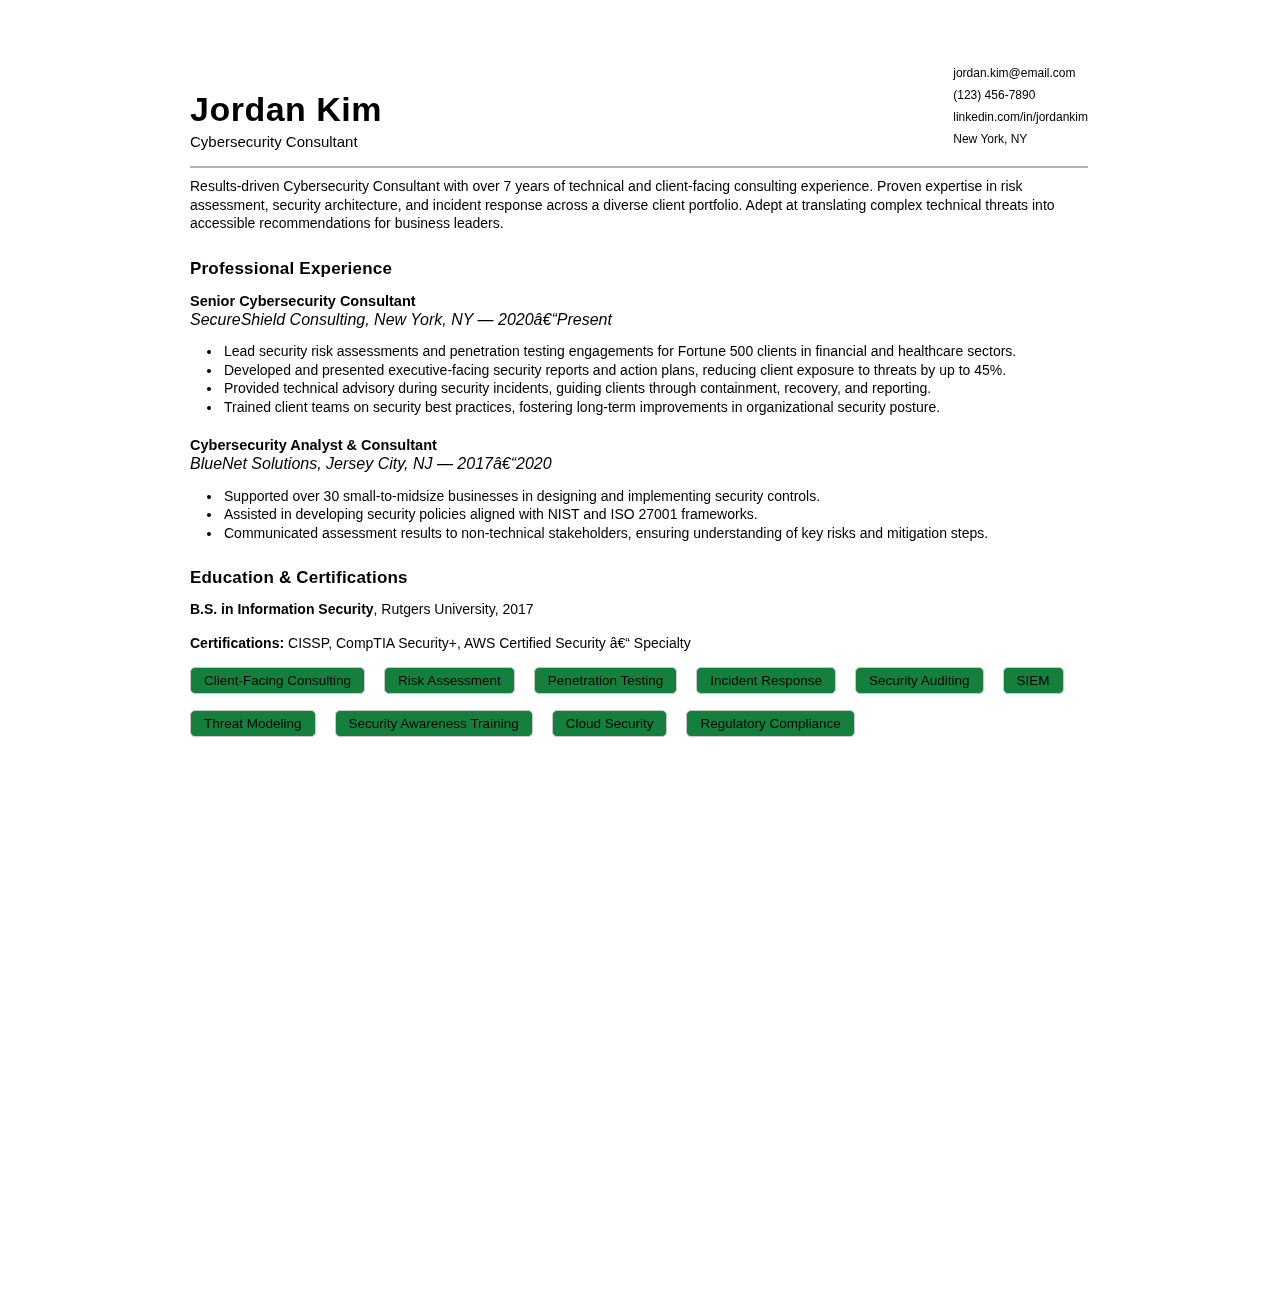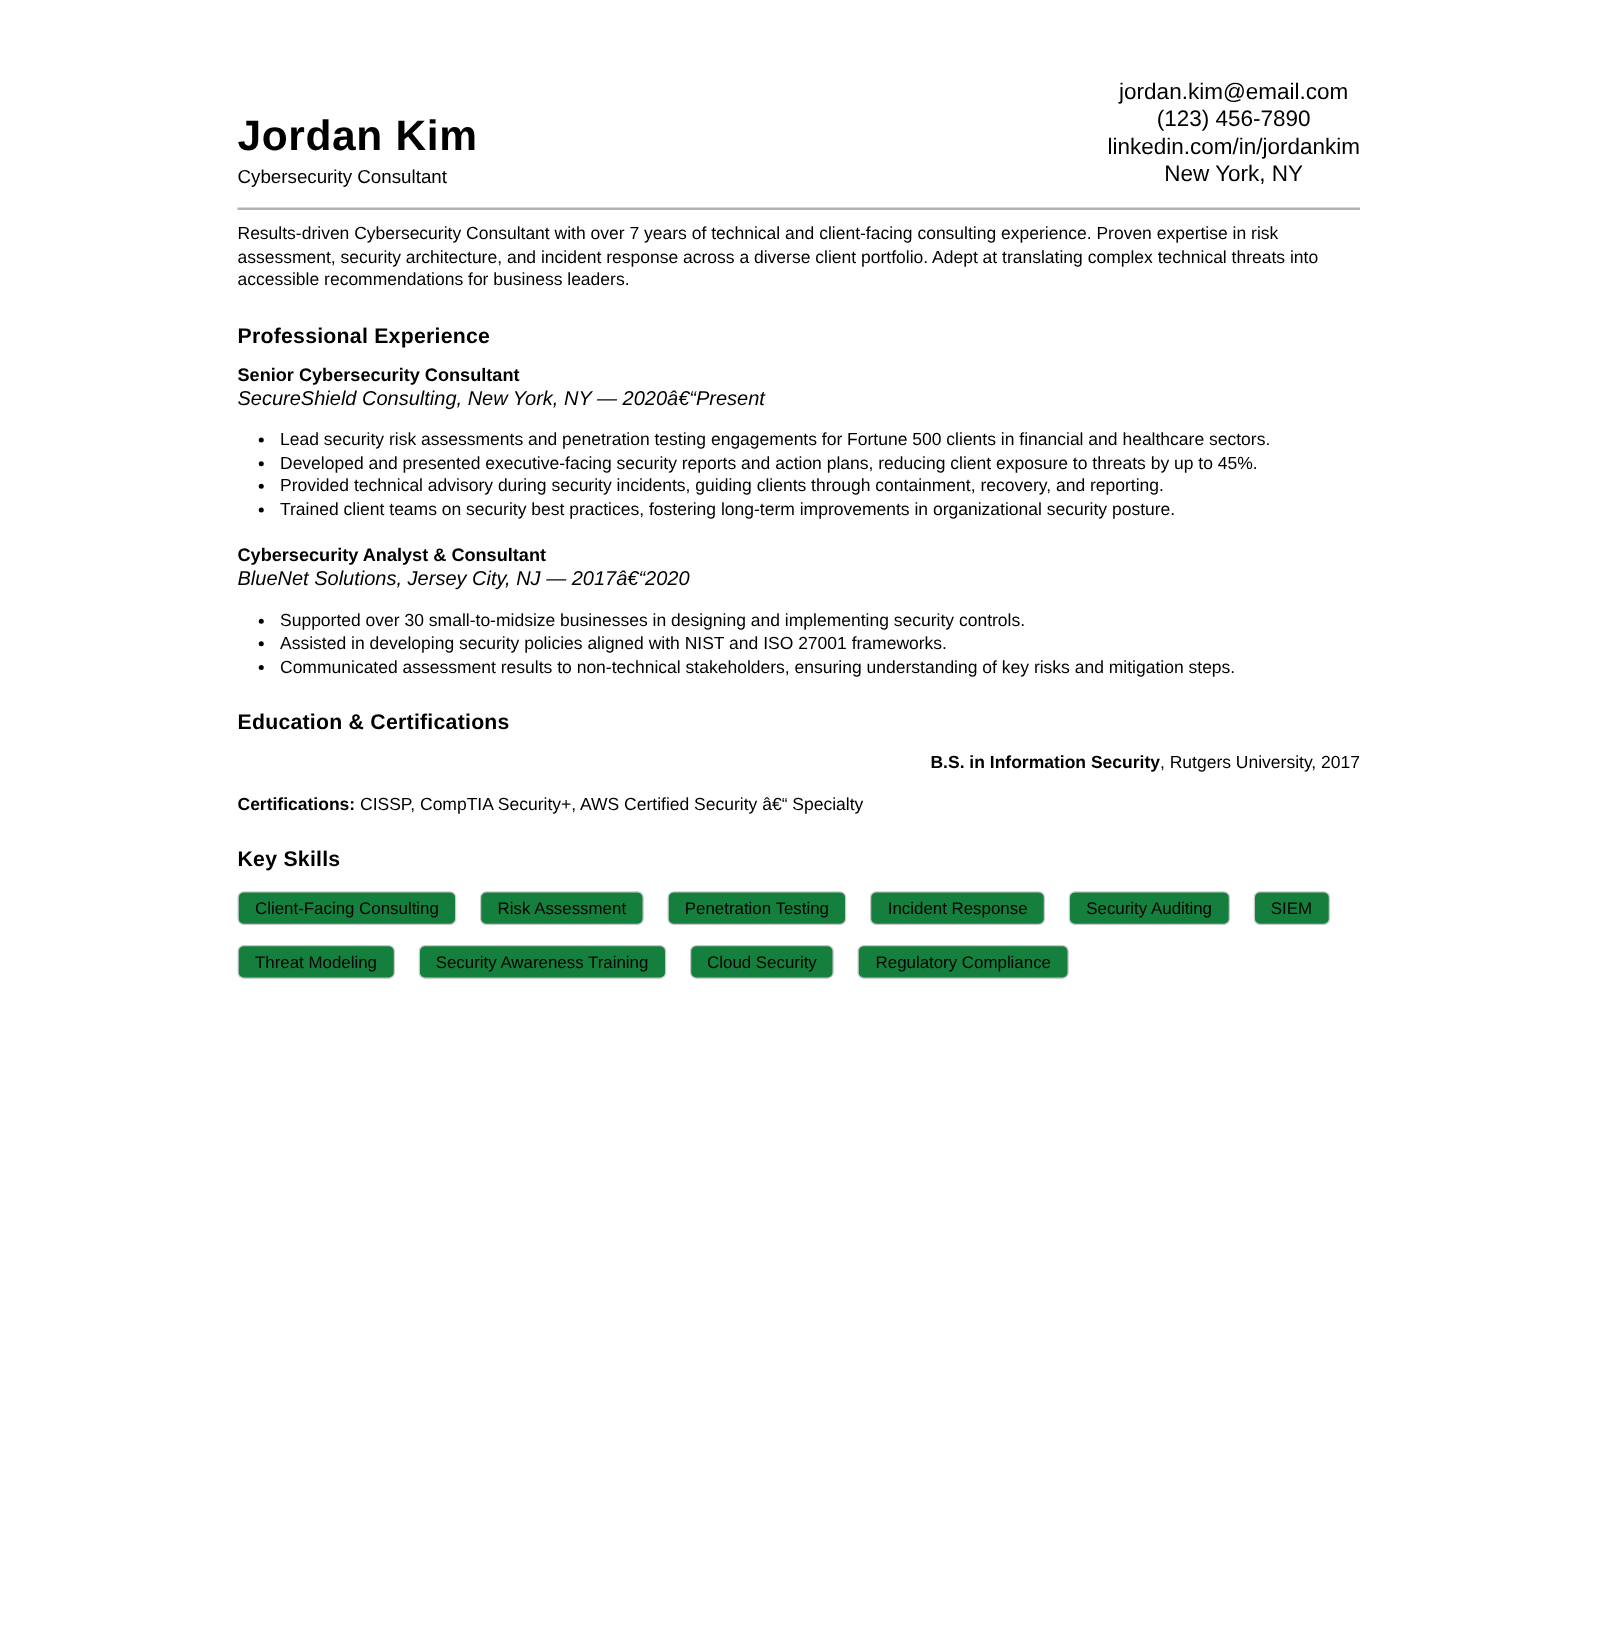--- a/index.html
+++ b/index.html
@@ -19,21 +19,21 @@
   
   .header { display: flex; justify-content: space-between; align-items: flex-start; }
   .identity { padding-top: 28px; }
   .person-name {
     font-size: 34px;
     font-weight: bold;
     letter-spacing: 0.5px;
     line-height: 38px;
   }
   .person-title { font-size: 15px; margin-top: 5px; line-height: 17px; }
-  .contact { text-align: center; font-size: 18px; line-height: 22px; }
+  .contact { text-align: left; font-size: 12px; line-height: 22px; }
   .divider {
     border: none;
     border-top: 2px solid #b3b3b3;
     margin-top: 16px;
     height: 0;
   }
   
   h2.section-heading {
     font-size: 17px;
     font-weight: bold;
@@ -51,21 +51,21 @@
   .job-title { font-size: 14.5px; font-weight: bold; line-height: 19px; }
   .job-meta { font-size: 16px; font-style: italic; line-height: 18.5px; }
   ul.job-bullets {
     margin: 13px;
     padding-left: 19px;
     font-size: 14px;
     line-height: 18.5px;
     list-style-type: disc;
   }
   ul.job-bullets li { padding-left: 2px; }
-  .edu-degree-line { font-size: 14px; line-height: 18.5px; margin-top: 12px; text-align: right; }
+  .edu-degree-line { font-size: 14px; line-height: 18.5px; margin-top: 12px; }
   .edu-certs-line { font-size: 14px; line-height: 18.5px; margin-top: 15px; }
   .bold { font-weight: bold; }
   
   .skills-wrap {
     display: flex;
     flex-wrap: wrap;
     gap: 16px 19px;
     margin-top: 15px;
   }
   .skill-pill {
@@ -128,21 +128,20 @@
     </div>
   </section>
 
   <section>
     <h2 class="section-heading">Education &amp; Certifications</h2>
     <p class="edu-degree-line"><span class="bold">B.S. in Information Security</span><span>, Rutgers University, 2017</span></p>
     <p class="edu-certs-line"><span class="bold">Certifications:</span><span> CISSP, CompTIA Security+, AWS Certified Security â€“ Specialty</span></p>
   </section>
 
   <section>
-    <h2 class="section-heading">Key Skills</h2>
     <div class="skills-wrap">
       <span class="skill-pill">Client-Facing Consulting</span>
       <span class="skill-pill">Risk Assessment</span>
       <span class="skill-pill">Penetration Testing</span>
       <span class="skill-pill">Incident Response</span>
       <span class="skill-pill">Security Auditing</span>
       <span class="skill-pill">SIEM</span>
       <span class="skill-pill">Threat Modeling</span>
       <span class="skill-pill">Security Awareness Training</span>
       <span class="skill-pill">Cloud Security</span>

